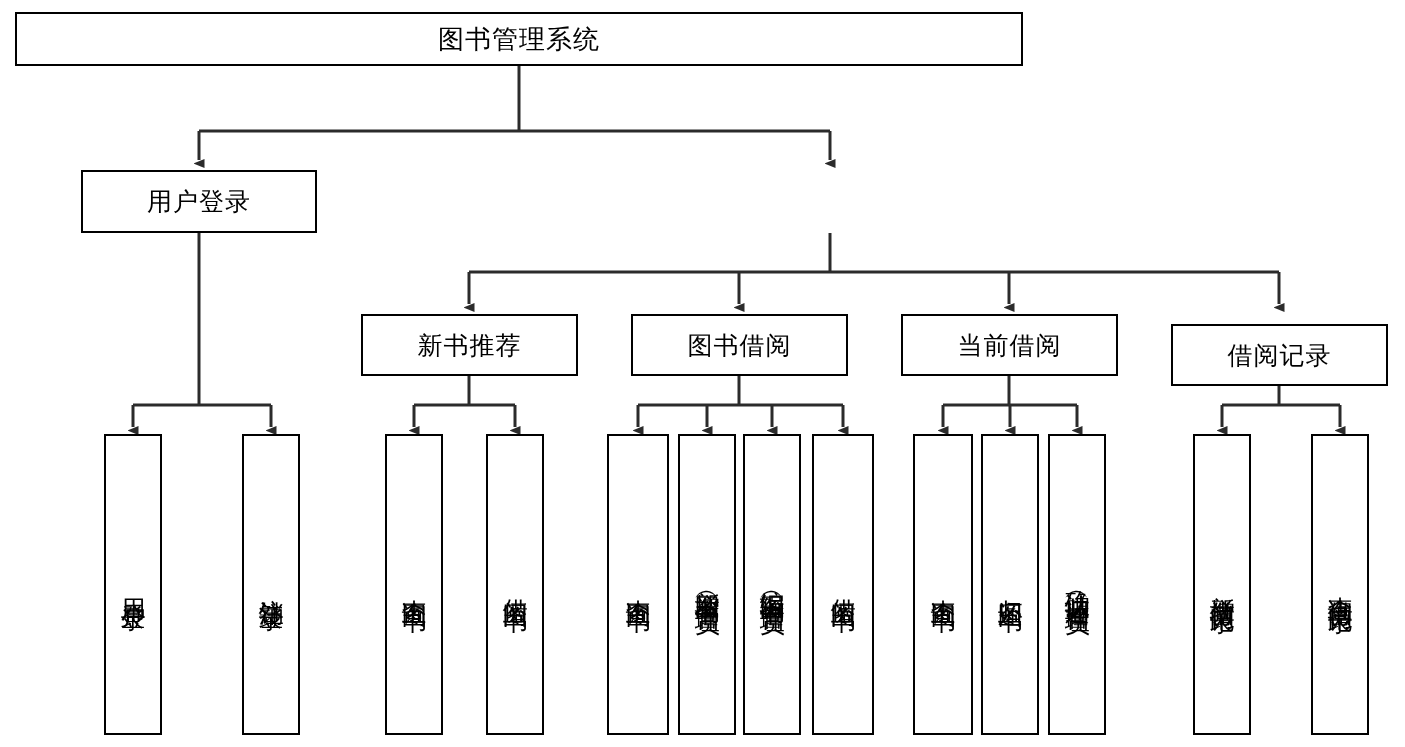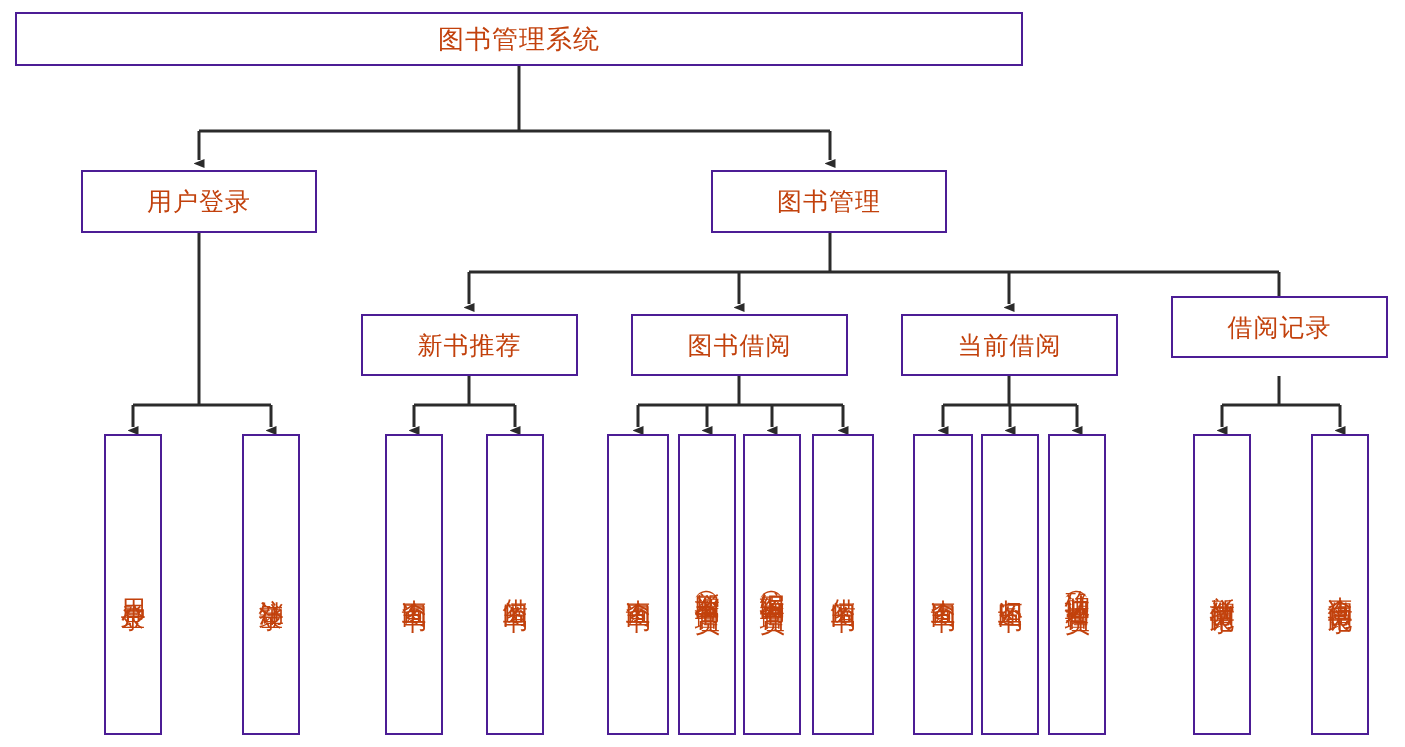--- a/index.html
+++ b/index.html
@@ -22,25 +22,25 @@
     left: 0;
     top: 0;
     width: 1405px;
     height: 747px;
     pointer-events: none;
   }
   .node {
     position: absolute;
     box-sizing: border-box;
     background: #ffffff;
-    border: 2px solid #4c1d95;
+    border: 2px solid #000000;
     display: flex;
     align-items: center;
     justify-content: center;
-    color: #c2410c;
+    color: #000000;
   }
   .node .label {
     display: block;
     text-align: center;
     line-height: 1.0;
     white-space: nowrap;
   }
   .node.horiz .label {
     font-size: 25px;
     letter-spacing: 1px;
@@ -125,34 +125,31 @@
     </g>
   </svg>
 
   <div class="node root horiz" style="left:15px; top:12px; width:1008px; height:54px;">
     <span class="label">图书管理系统</span>
   </div>
 
   <div class="node horiz" style="left:81px; top:170px; width:236px; height:63px;">
     <span class="label">用户登录</span>
   </div>
-  <div class="node horiz" style="left:711px; top:170px; width:236px; height:63px;">
-    <span class="label">图书管理</span>
-  </div>
 
   <div class="node horiz" style="left:361px; top:314px; width:217px; height:62px;">
     <span class="label">新书推荐</span>
   </div>
   <div class="node horiz" style="left:631px; top:314px; width:217px; height:62px;">
     <span class="label">图书借阅</span>
   </div>
   <div class="node horiz" style="left:901px; top:314px; width:217px; height:62px;align-items:center;">
     <span class="label">当前借阅</span>
   </div>
-  <div class="node horiz" style="left:1171px; top:296px; width:217px; height:62px;">
+  <div class="node horiz" style="left:1171px; top:324px; width:217px; height:62px;">
     <span class="label">借阅记录</span>
   </div>
 
   <div class="node vert" style="left:104px; top:434px; width:58px; height:301px;">
     <span class="label">用户登录</span>
   </div>
   <div class="node vert" style="left:242px; top:434px; width:58px; height:301px;">
     <span class="label">注销登录</span>
   </div>
 

